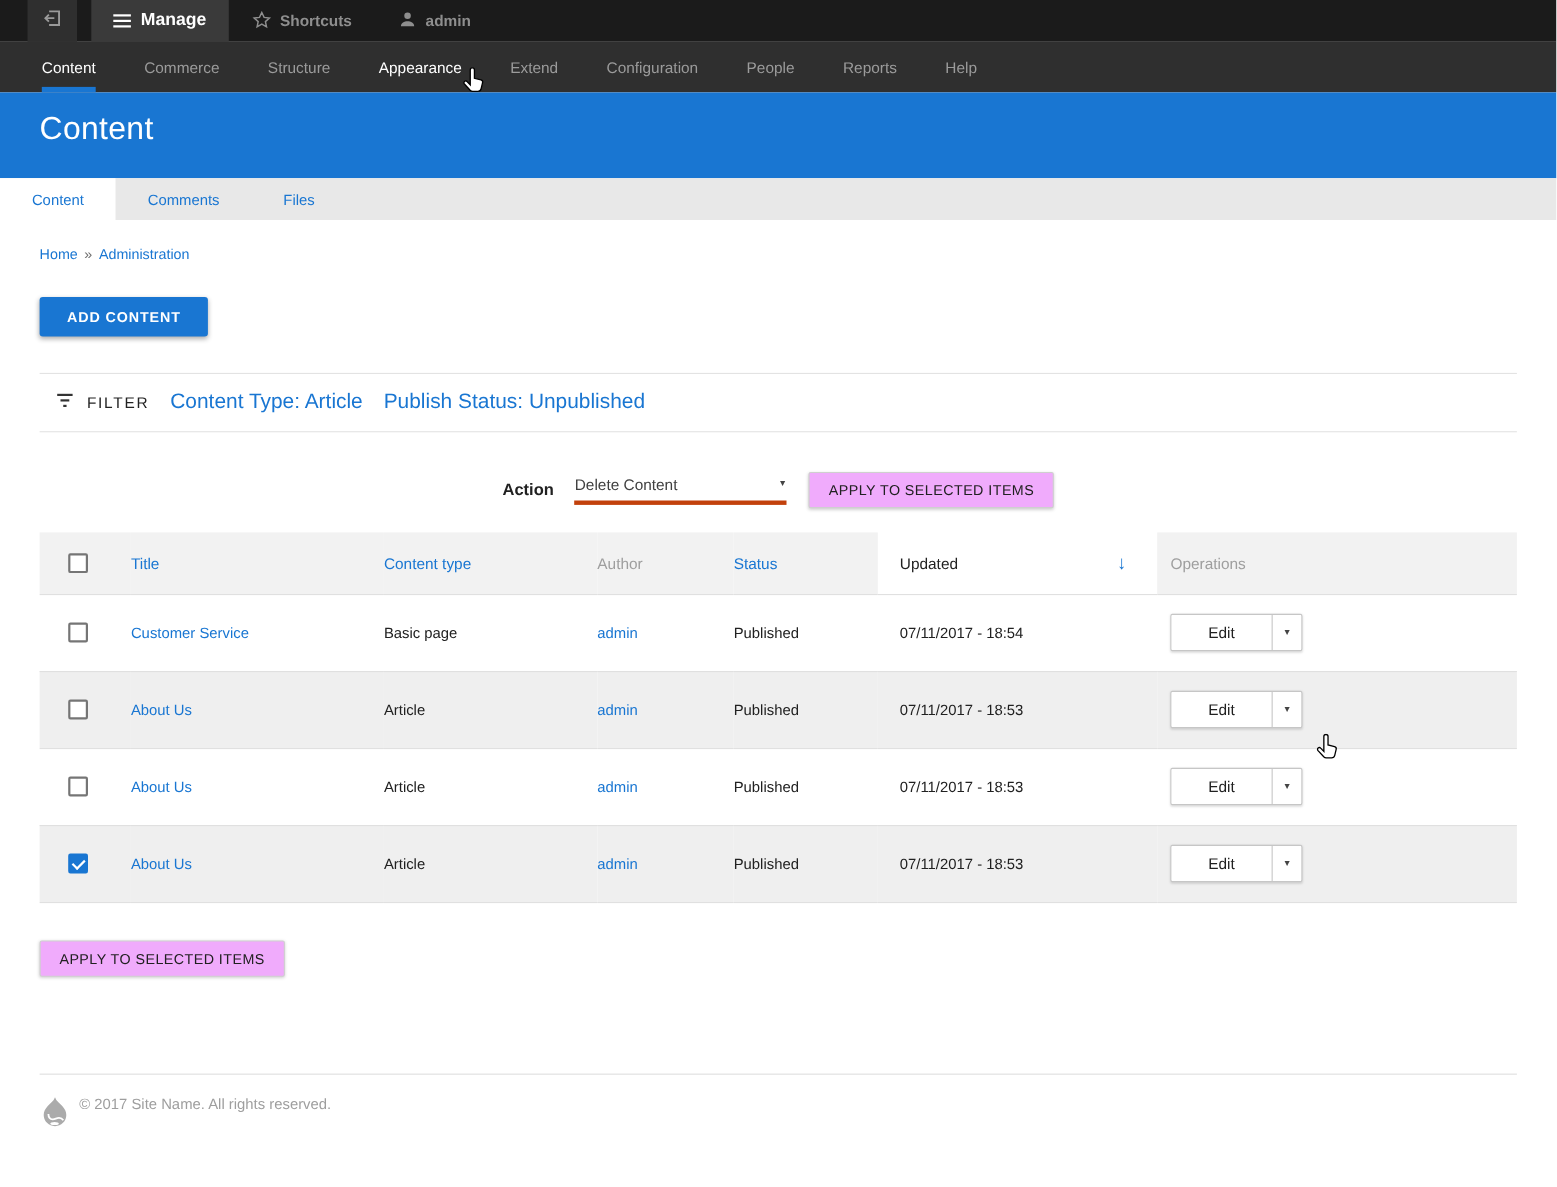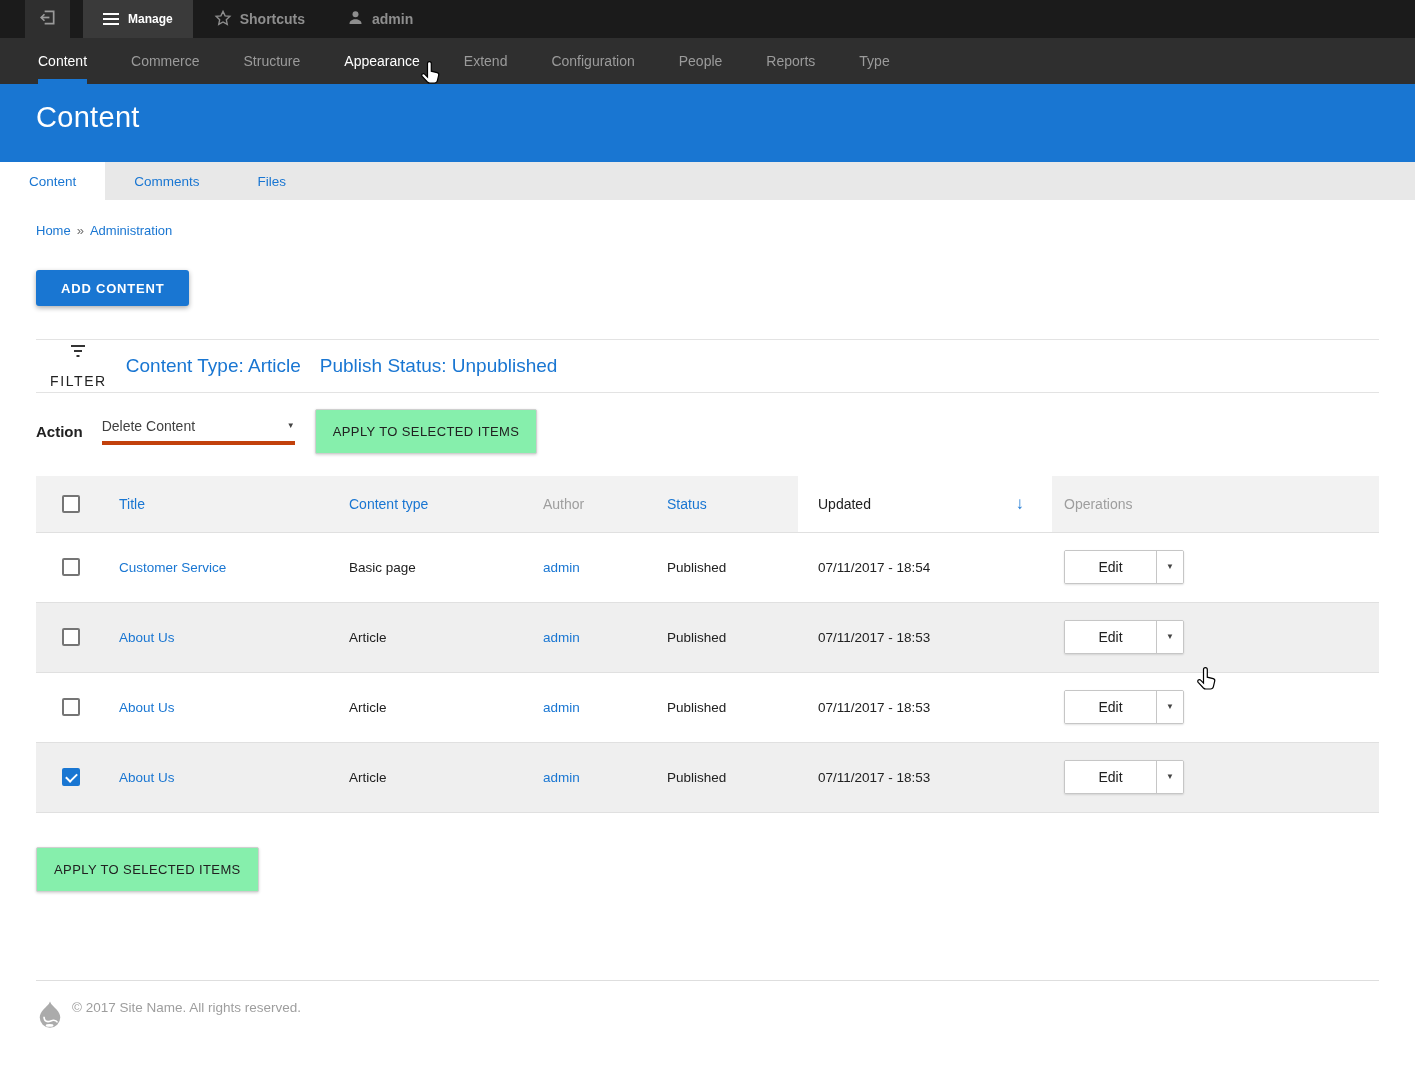--- a/index.html
+++ b/index.html
@@ -17,21 +17,21 @@
     display: flex; align-items: stretch;
   }
   .exit-tile {
     width: 45px; margin-left: 25px; background: #2f2f2f;
     display: flex; align-items: center; justify-content: center;
     cursor: pointer;
   }
   .toolbar-tab {
     margin-left: 13px; padding: 0 20px; background: #3a3a3a;
     display: flex; align-items: center; gap: 9px;
-    color: #ffffff; font-size: 12px; font-weight: 700; cursor: pointer;
+    color: #ffffff; font-size: 16px; font-weight: 700; cursor: pointer;
   }
   .toolbar-item {
     padding: 2px 21px; display: flex; align-items: center; gap: 8px;
     color: #8e8e8e; font-size: 14px; font-weight: 700; cursor: pointer;
   }
   .hamburger { display: flex; flex-direction: column; gap: 3px; }
   .hamburger i { display: block; width: 16px; height: 2px; background: #fff; }
   
   .nav2 {
     height: 46px; background: #2f2f2f;
@@ -64,33 +64,33 @@
   .btn-primary {
     display: inline-block; margin-top: 32px; height: 36px; padding: 0 25px;
     background: #1976d2; color: #ffffff; border: none; border-radius: 3px;
     font-family: inherit; font-size: 13px; font-weight: 600; letter-spacing: .8px;
     box-shadow: 0 2px 5px rgba(0,0,0,.32); cursor: pointer;
   }
   .filter-bar {
     margin-top: 33px; border-top: 1px solid #e3e3e3; border-bottom: 1px solid #e3e3e3;
     height: 54px; display: flex; align-items: center; padding-left: 14px;
   }
-  .filter-toggle { display: flex; align-items: center; gap: 11px; cursor: pointer; flex-direction: column; }
+  .filter-toggle { display: flex; align-items: center; gap: 11px; cursor: pointer; }
   .filter-label { font-size: 14px; letter-spacing: 1.6px; color: #222; }
   .filter-link { margin-left: 19px; color: #1976d2; font-size: 19px; cursor: pointer; text-align: right; }
-  .action-row { margin-top: 16px; display: flex; align-items: center; }
+  .action-row { margin-top: 36px; display: flex; align-items: center; justify-content: center; }
   .action-label { font-size: 15px; font-weight: 700; }
   .select {
     margin-left: 19px; width: 193px; border-bottom: 4px solid #c2410c;
     padding-bottom: 7px; display: flex; align-items: center; justify-content: space-between;
     font-size: 14px; color: #404040; cursor: pointer;
   }
   .caret { font-size: 8px; color: #444; line-height: 1; }
   .btn-flat {
-    height: 45px; padding: 0 17px; background: #86efac;
+    height: 33px; padding: 0 17px; background: #f0abfc;
     border: 1px solid #cfcfcf; border-radius: 2px;
     box-shadow: 0 1px 3px rgba(0,0,0,.18);
     font-family: inherit; font-size: 13px; font-weight: 500; letter-spacing: .4px;
     color: #212121; cursor: pointer;
   }
   .action-row .btn-flat { margin-left: 20px; }
   
   table.content-table { margin-top: 22px; width: 100%; border-collapse: collapse; table-layout: fixed; }
   .content-table th {
     height: 56px; background: #f2f2f2; text-align: left;
@@ -185,21 +185,21 @@
 
 <nav class="nav2">
   <span class="nav-item active">Content</span>
   <span class="nav-item">Commerce</span>
   <span class="nav-item">Structure</span>
   <span class="nav-item hover">Appearance</span>
   <span class="nav-item">Extend</span>
   <span class="nav-item">Configuration</span>
   <span class="nav-item">People</span>
   <span class="nav-item">Reports</span>
-  <span class="nav-item">Type</span>
+  <span class="nav-item">Help</span>
 </nav>
 
 <header class="page-header">
   <h1>Content</h1>
 </header>
 
 <div class="tabbar">
   <span class="tab active">Content</span>
   <span class="tab">Comments</span>
   <span class="tab">Files</span>

